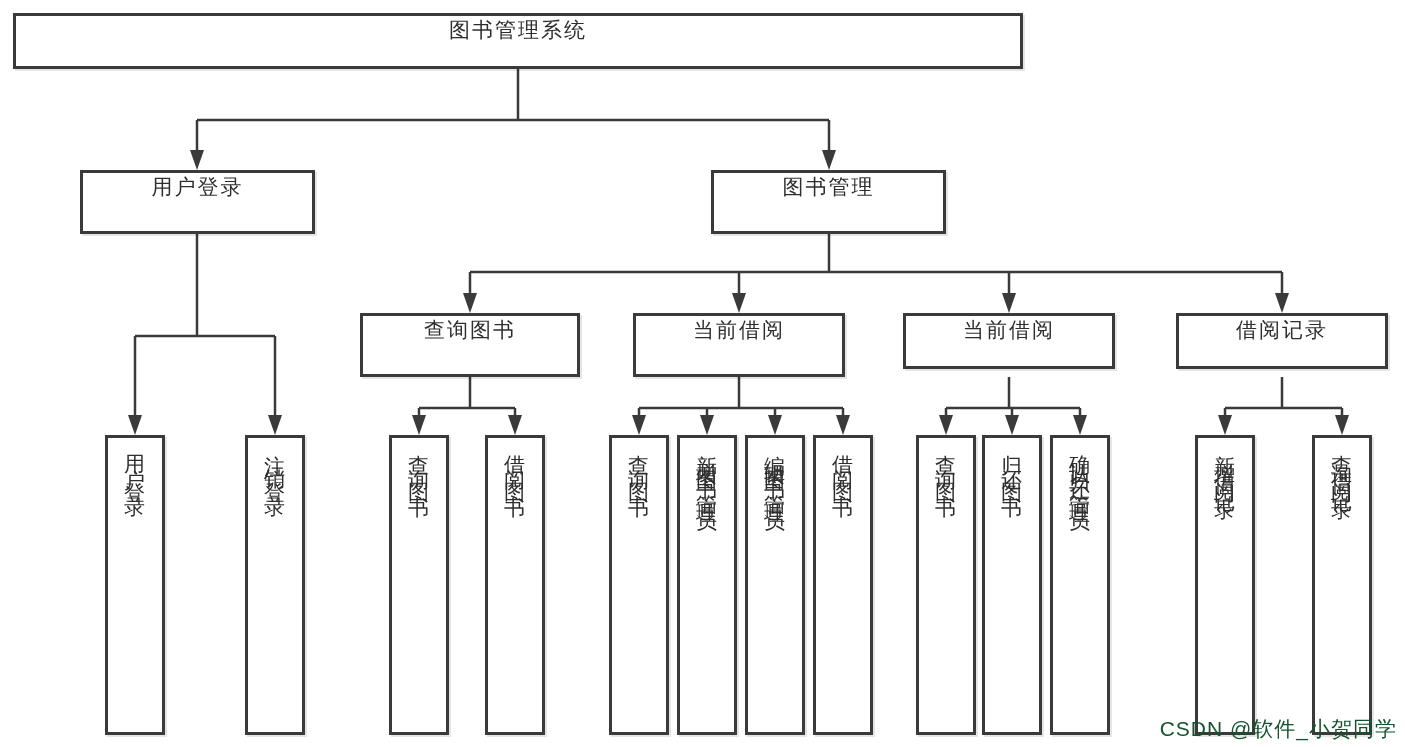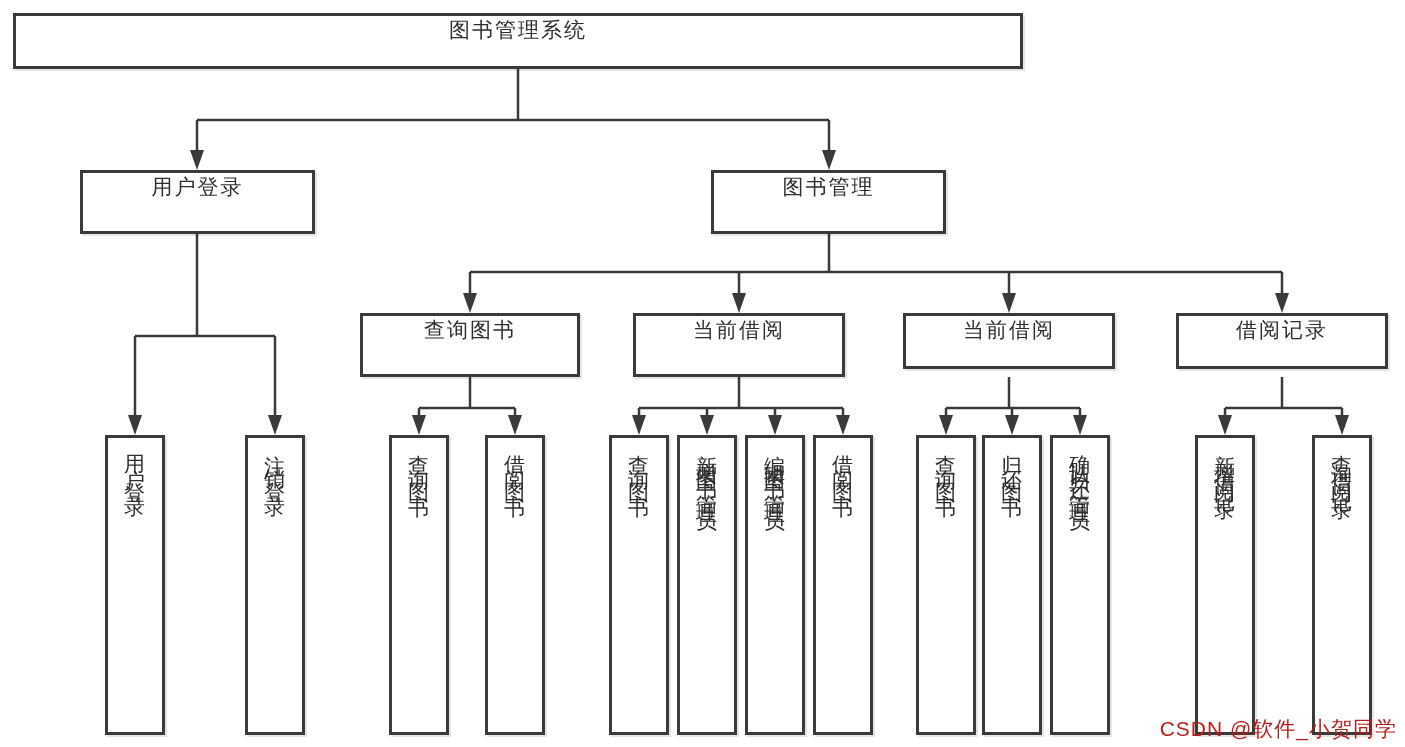--- a/index.html
+++ b/index.html
@@ -34,21 +34,21 @@
     font-size: 21px;
     color: #2e2e2e;
     line-height: 1.1;
     white-space: nowrap;
   }
   .watermark {
     position: absolute;
     right: 8px;
     bottom: 4px;
     font-size: 21px;
-    color: #b91c1c;
+    color: #14532d;
     letter-spacing: 1px;
     white-space: nowrap;
   }
 </style>
 </head>
 <body>
 
 <div class="canvas">
 
   <svg class="connectors" width="1405" height="747" viewBox="0 0 1405 747">

